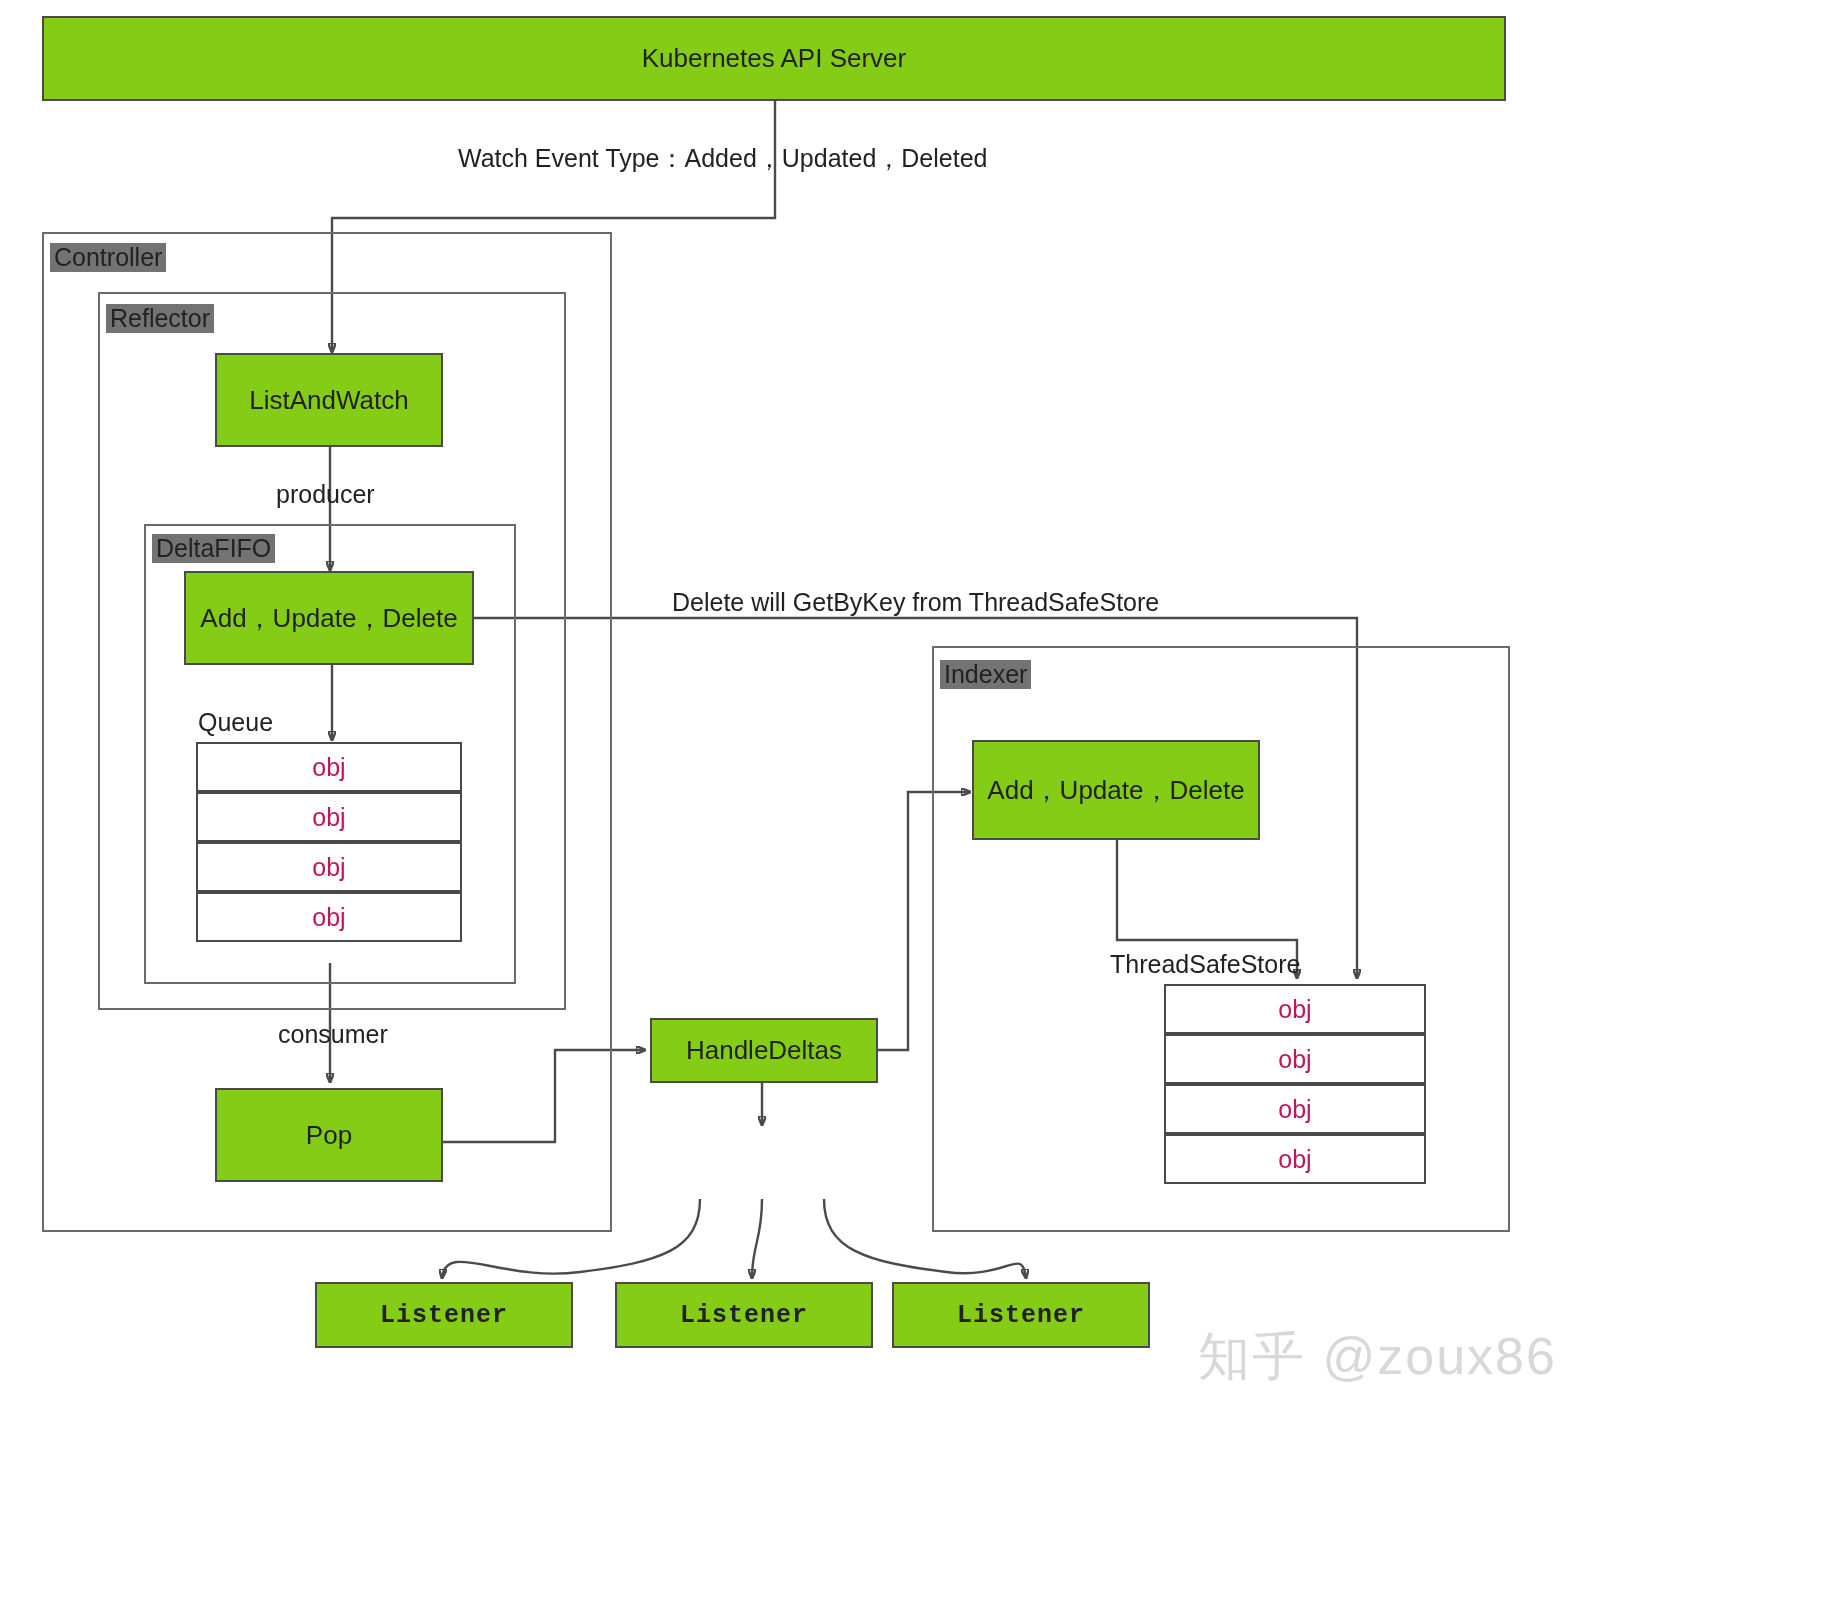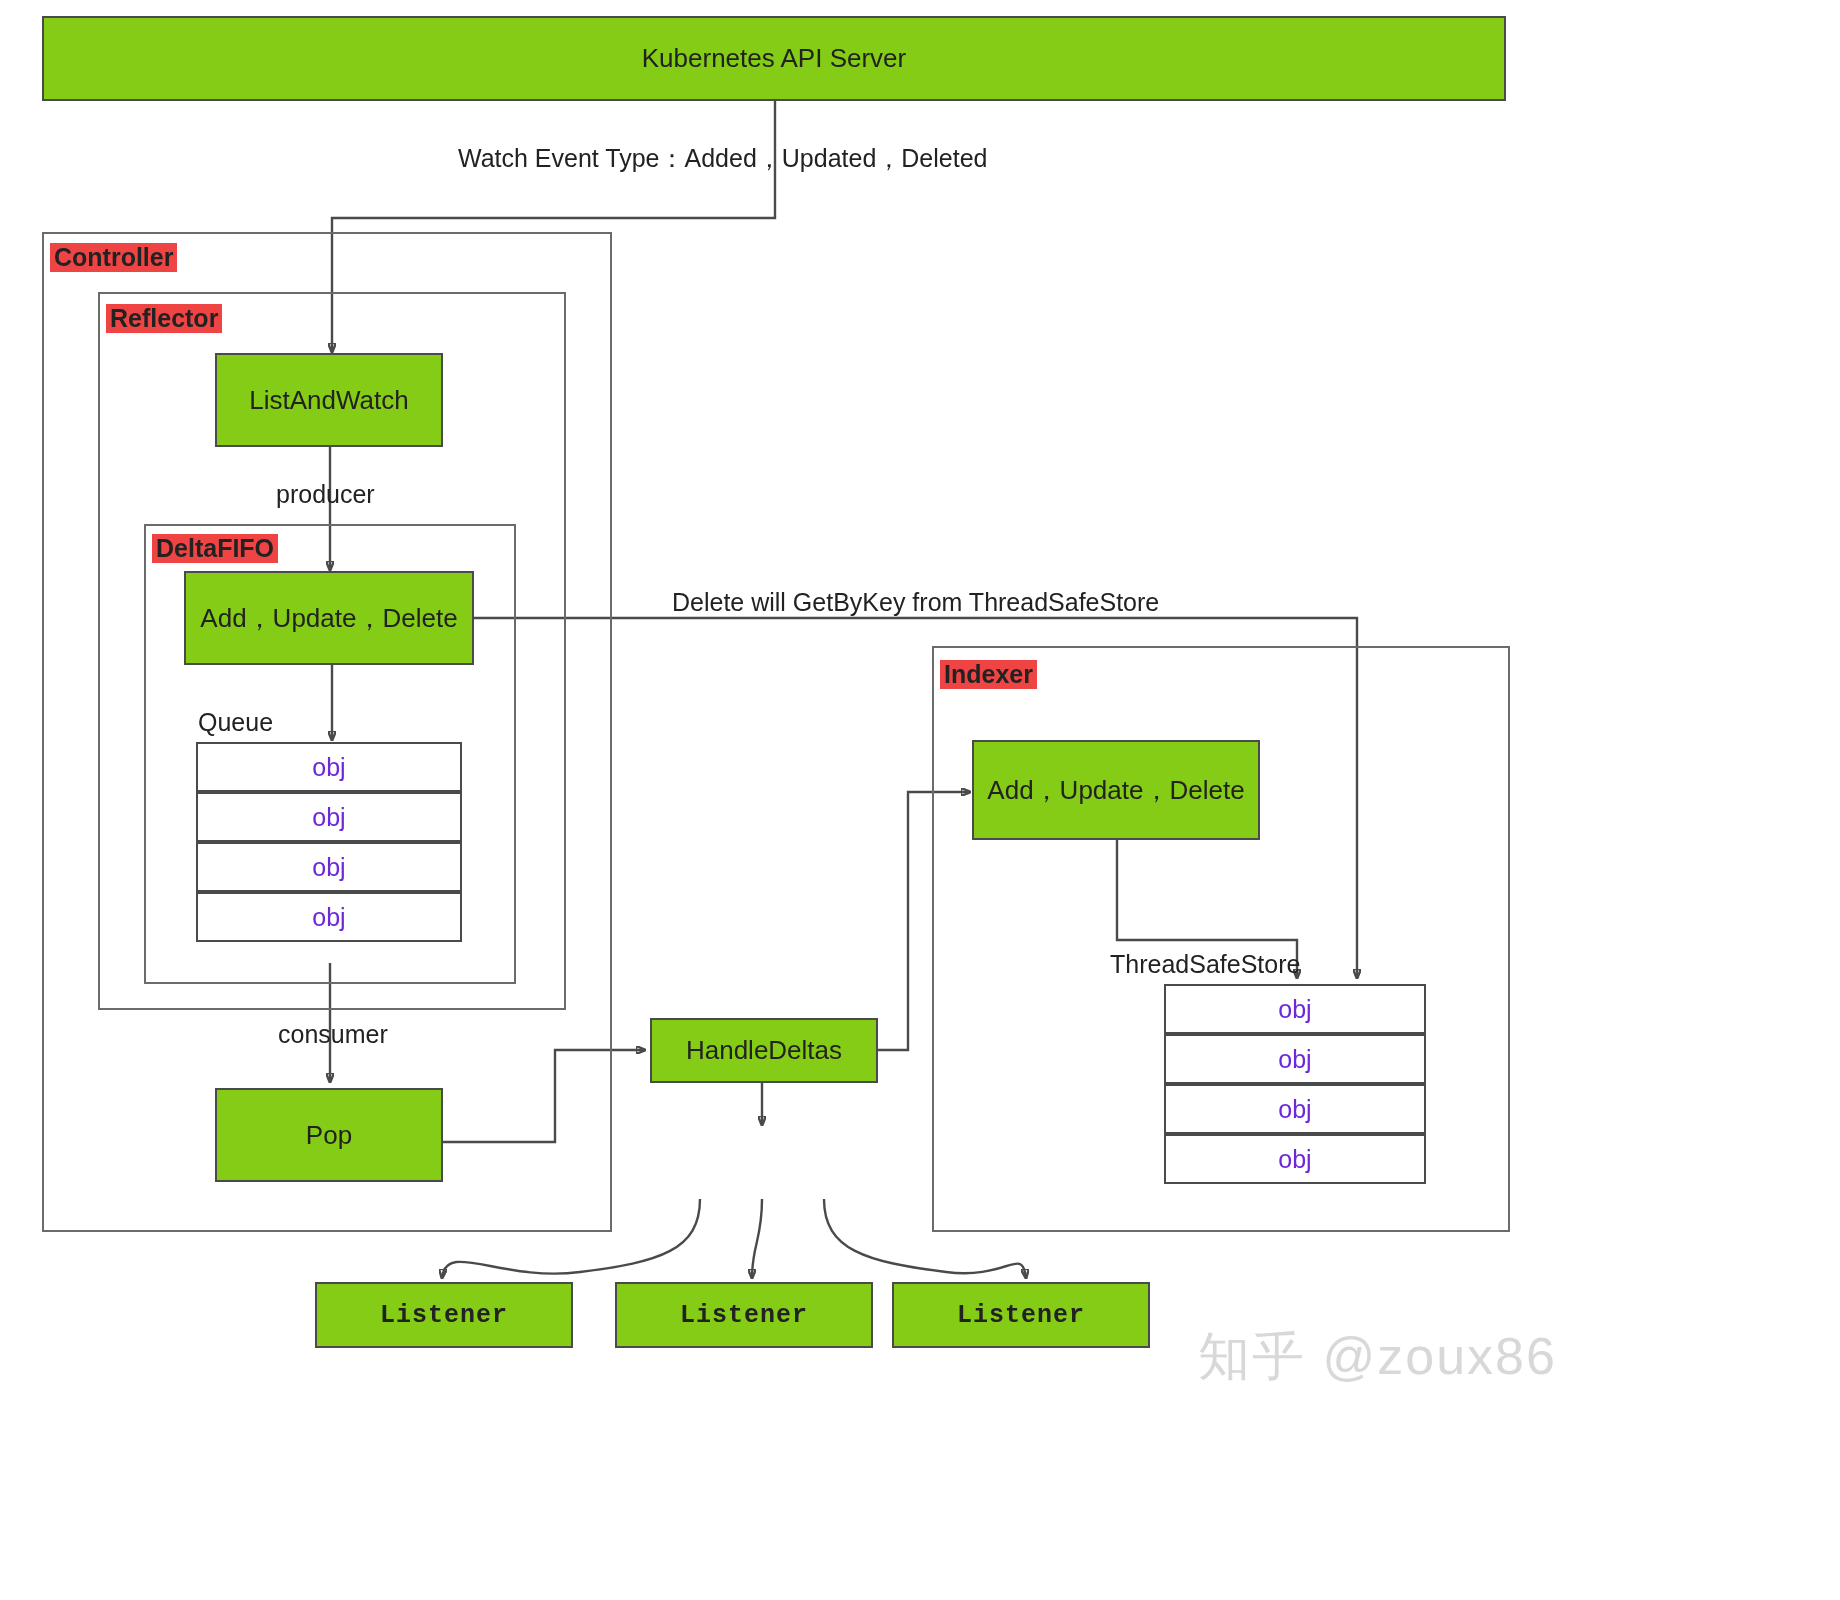--- a/index.html
+++ b/index.html
@@ -32,24 +32,23 @@
   .group {
     position: absolute;
     box-sizing: border-box;
     border: 2px solid #6b6b6b;
     background: transparent;
   }
   .group-title {
     position: absolute;
     color: #222222;
     font-size: 25px;
-    background: #ef4444;
+    background: #737373;
     padding: 0 4px;
     white-space: nowrap;
-    font-weight: bold;
   }
   .plain-label {
     position: absolute;
     color: #222222;
     font-size: 25px;
     white-space: nowrap;
   }
   .mono-box {
     font-family: "Liberation Mono", "DejaVu Sans Mono", monospace;
     font-weight: bold;
@@ -58,21 +57,21 @@
   }
   .stack-cell {
     position: absolute;
     box-sizing: border-box;
     border: 2px solid #4a4a4a;
     background: #ffffff;
     display: flex;
     align-items: center;
     justify-content: center;
     font-size: 25px;
-    color: #6d28d9;
+    color: #be185d;
   }
   .watermark {
     position: absolute;
     color: #d8d8d8;
     font-size: 52px;
     white-space: nowrap;
     letter-spacing: 2px;
     margin-top: 44px;
   }
   svg.edges {

